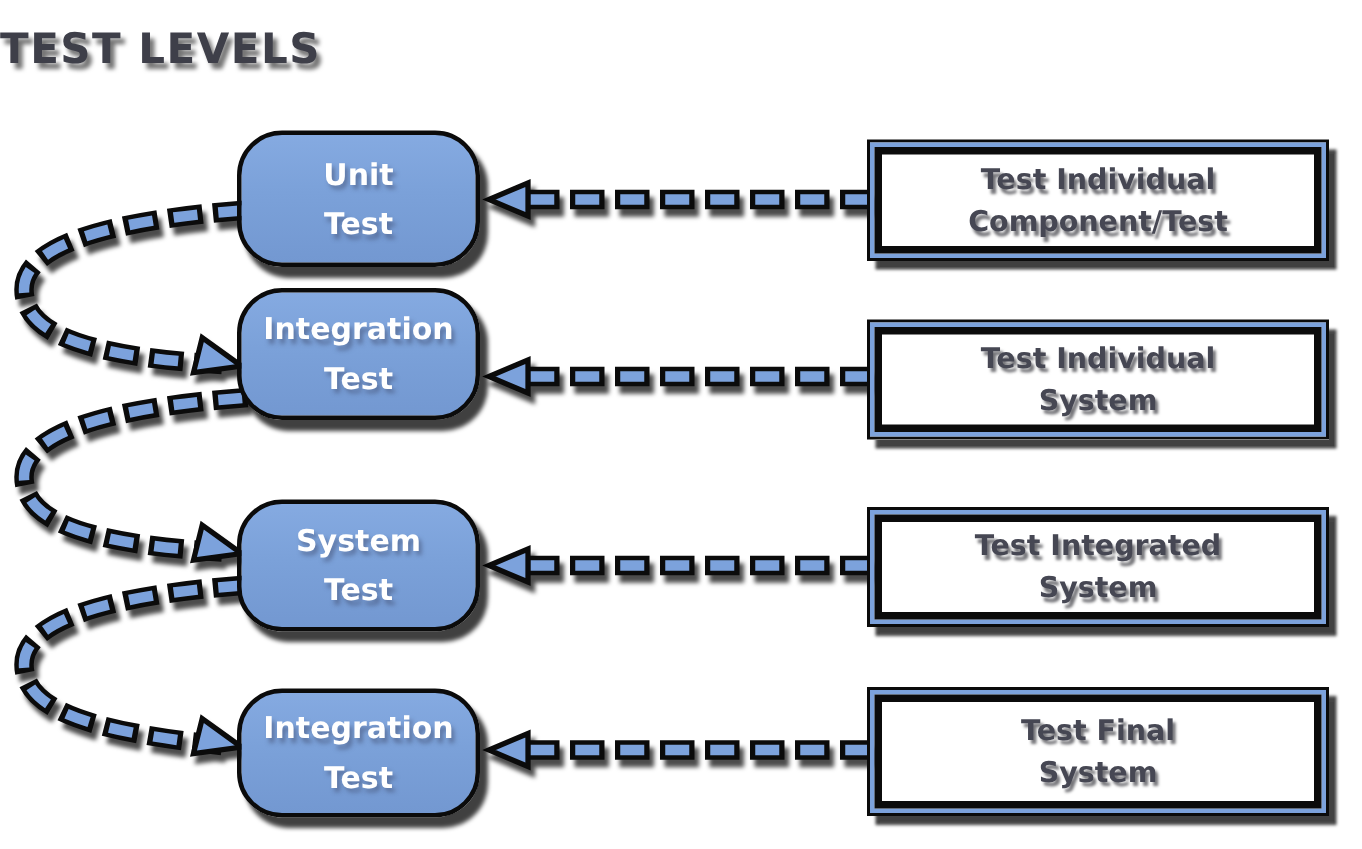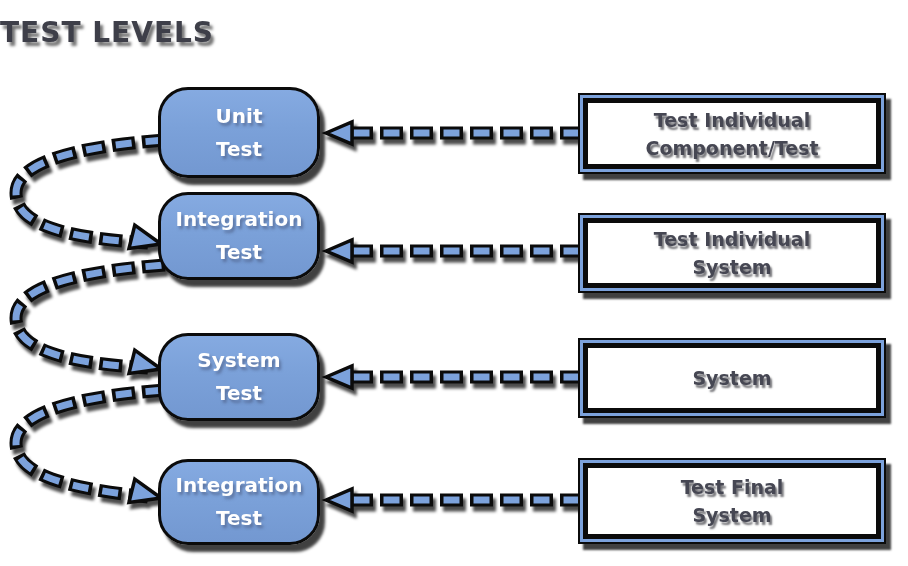--- a/index.html
+++ b/index.html
@@ -164,20 +164,21 @@
     <div class="rbox-mid">
       <div class="rbox-inner">
         <div class="rbox-line">Test Individual</div>
         <div class="rbox-line">System</div>
       </div>
     </div>
   </div>
   <div class="rbox" style="top:338px;height:80px">
     <div class="rbox-mid">
       <div class="rbox-inner">
+        <div class="rbox-line">Test Integrated</div>
         <div class="rbox-line">System</div>
       </div>
     </div>
   </div>
   <div class="rbox" style="top:458px;height:86px">
     <div class="rbox-mid">
       <div class="rbox-inner">
         <div class="rbox-line">Test Final</div>
         <div class="rbox-line">System</div>
       </div>

